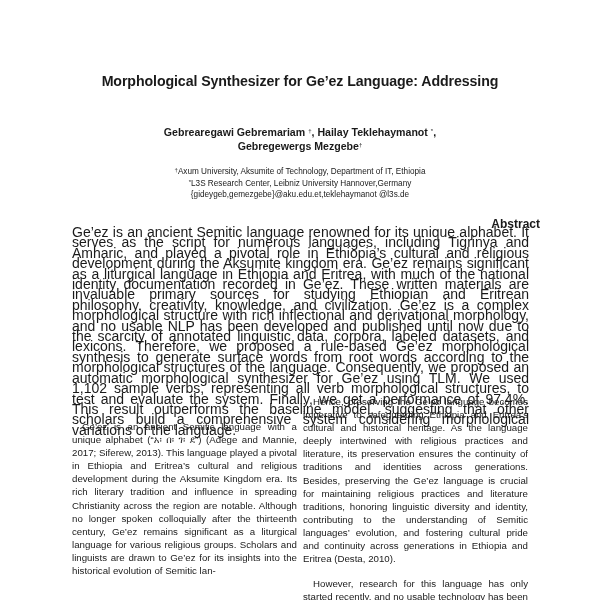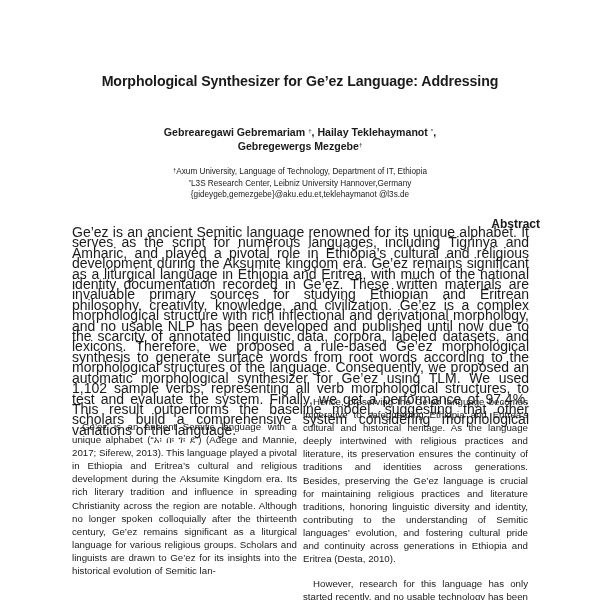--- a/index.html
+++ b/index.html
@@ -35,21 +35,21 @@
       <sup>†</sup>,
       <span>Hailay Teklehaymanot</span>
       <sup>*</sup>,
     </div>
     <div>
       <span>Gebregewergs Mezgebe</span><sup>†</sup>
     </div>
   </div>
 
   <div class="affil">
-    <div><sup>†</sup><span>Axum University, Language of Technology, Department of IT, Ethiopia</span></div>
+    <div><sup>†</sup><span>Axum University, Aksumite of Technology, Department of IT, Ethiopia</span></div>
     <div><sup>*</sup><span>L3S Research Center, Leibniz University Hannover,Germany</span></div>
     <div>{gideygeb,gemezgebe}@aku.edu.et,teklehaymanot @l3s.de</div>
   </div>
 
   <div class="abs-head">Abstract</div>
   <div class="abs-body">
     <span>Ge’ez is an ancient Semitic language renowned for its unique alphabet. It serves as the script for numerous languages, including Tigrinya and Amharic, and played a pivotal role in Ethiopia’s cultural and religious development during the Aksumite kingdom era. Ge’ez remains significant as a liturgical language in Ethiopia and Eritrea, with much of the national identity documentation recorded in Ge’ez. These written materials are invaluable primary sources for studying Ethiopian and Eritrean philosophy, creativity, knowledge, and civilization. Ge’ez is a complex morphological structure with rich inflectional and derivational morphology, and no usable NLP has been developed and published until now due to the scarcity of annotated linguistic data, corpora, labeled datasets, and lexicons. Therefore, we proposed a rule-based Ge’ez morphological synthesis to generate surface words from root words according to the morphological structures of the language. Consequently, we proposed an automatic morphological synthesizer for Ge’ez using TLM. We used 1,102 sample verbs, representing all verb morphological structures, to test and evaluate the system. Finally, we get a performance of 97.4%. This result outperforms the baseline model, suggesting that other scholars build a comprehensive system considering morphological variations of the language.</span>
   </div>
 
 

